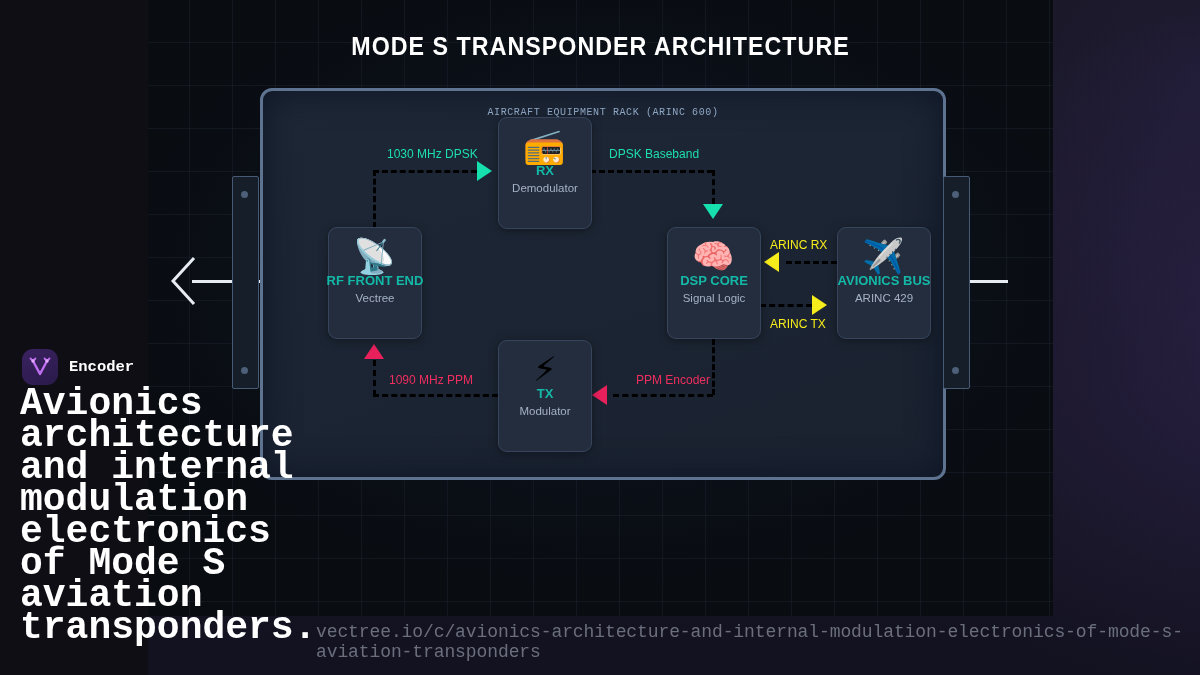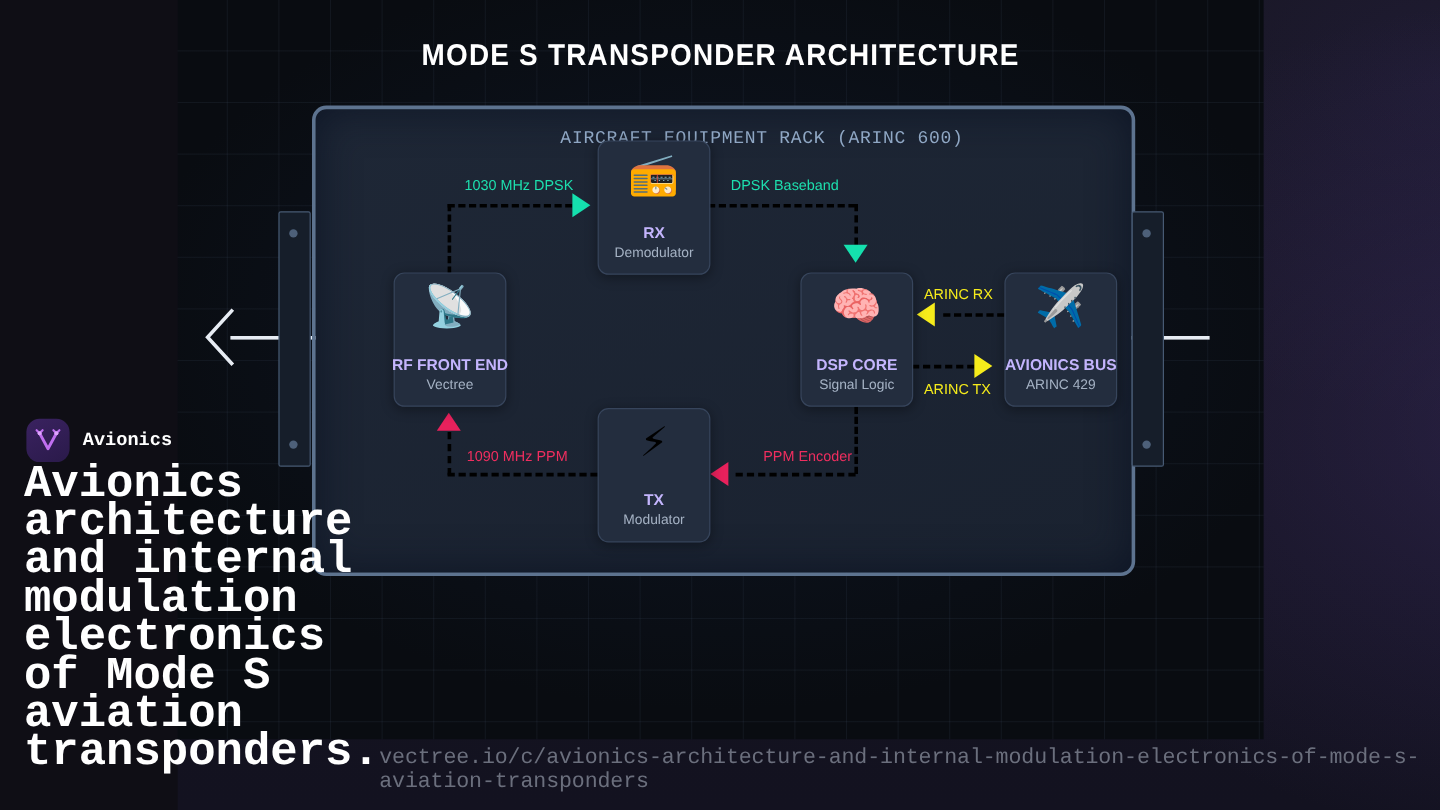--- a/index.html
+++ b/index.html
@@ -42,23 +42,22 @@
 
   
   #rack{
     position:absolute;left:260px;top:88px;width:680px;height:386px;
     border:3px solid #5d738f;border-radius:12px;
     background:linear-gradient(160deg,#1e2736 0%,#1a2230 100%);
     box-shadow:0 0 34px rgba(10,18,34,.8) inset;
   }
   #racklabel{
     position:absolute;left:0;top:16px;width:100%;text-align:center;
-    font-family:"Liberation Mono", monospace;font-size:15px;letter-spacing:.6px;
+    font-family:"Liberation Mono", monospace;font-size:10px;letter-spacing:.6px;
     color:#8fa7c4;
-    padding-left:32px;
   }
   .rail{position:absolute;width:25px;height:211px;top:176px;
     border:1.5px solid #475a73;border-radius:2px;
     background:#161e2a;}
   #rail-l{left:232px;}
   #rail-r{left:943px;}
   .screw{position:absolute;width:7px;height:7px;border-radius:50%;background:#4e6versions;}
   .screw{background:#4e6party;}
   .screw{background:#4d6079;}
   .screw.top{top:14px;left:8px;}
@@ -71,21 +70,21 @@
 
   
   .node{
     position:absolute;border-radius:9px;
     background:#232d3e;border:1px solid #37455c;
     box-shadow:0 2px 10px rgba(0,0,0,.35);
     display:flex;flex-direction:column;align-items:center;justify-content:flex-start;
   }
   .node .emoji{font-size:34px;line-height:1;margin-top:11px;
     font-family:"DejaVu Sans", sans-serif;}
-  .node .ttl{font-size:13px;font-weight:bold;color:#c4b5fd;margin-top:23px;white-space:nowrap;text-align:right;}
+  .node .ttl{font-size:13px;font-weight:bold;color:#14b8a6;margin-top:0;white-space:nowrap;text-align:right;}
   .node .sub{font-size:11.5px;color:#a5b2c4;margin-top:4px;white-space:nowrap;}
 
   #n-rf{left:328px;top:227px;width:92px;height:110px;}
   #n-rx{left:498px;top:117px;width:92px;height:110px;}
   #n-dsp{left:667px;top:227px;width:92px;height:110px;}
   #n-bus{left:837px;top:227px;width:92px;height:110px;}
   #n-tx{left:498px;top:340px;width:92px;height:110px;}
 
   
   .dash{position:absolute;}
@@ -219,17 +218,17 @@
 
 <div id="brand">
   <div id="logo">
     <svg width="22" height="20" viewBox="0 0 22 20">
       <path d="M4 4 L11 17 L18 4" fill="none" stroke="#c06ff0" stroke-width="2.4" stroke-linecap="round" stroke-linejoin="round"></path>
       <path d="M4 4 L1.5 1.5 M4 4 L6.5 1.5 M18 4 L15.5 1.5 M18 4 L20.5 1.5" fill="none" stroke="#c06ff0" stroke-width="1.8" stroke-linecap="round"></path>
       <circle cx="4" cy="4" r="1.7" fill="#e0a6ff"></circle>
       <circle cx="18" cy="4" r="1.7" fill="#e0a6ff"></circle>
     </svg>
   </div>
-  <div id="brandname">Avionics</div>
+  <div id="brandname">Encoder</div>
 </div>
 
 <div id="headline">Avionics architecture and internal modulation electronics of Mode S aviation transponders.</div>
 <div id="url">vectree.io/c/avionics-architecture-and-internal-modulation-electronics-of-mode-s-aviation-transponders</div>
 
 </body></html>

